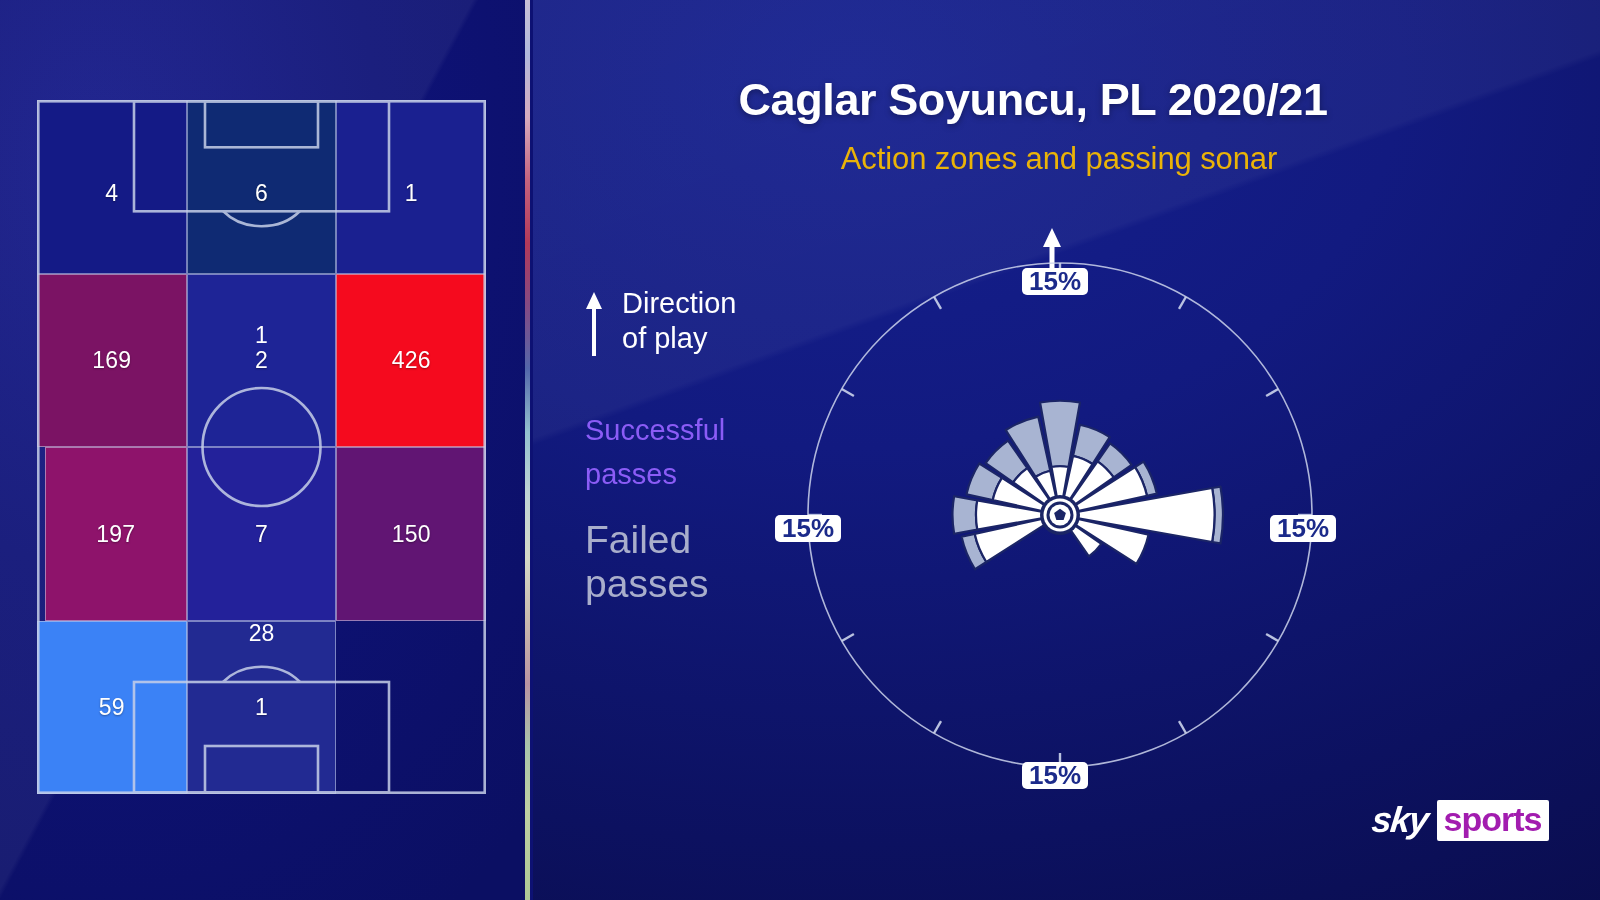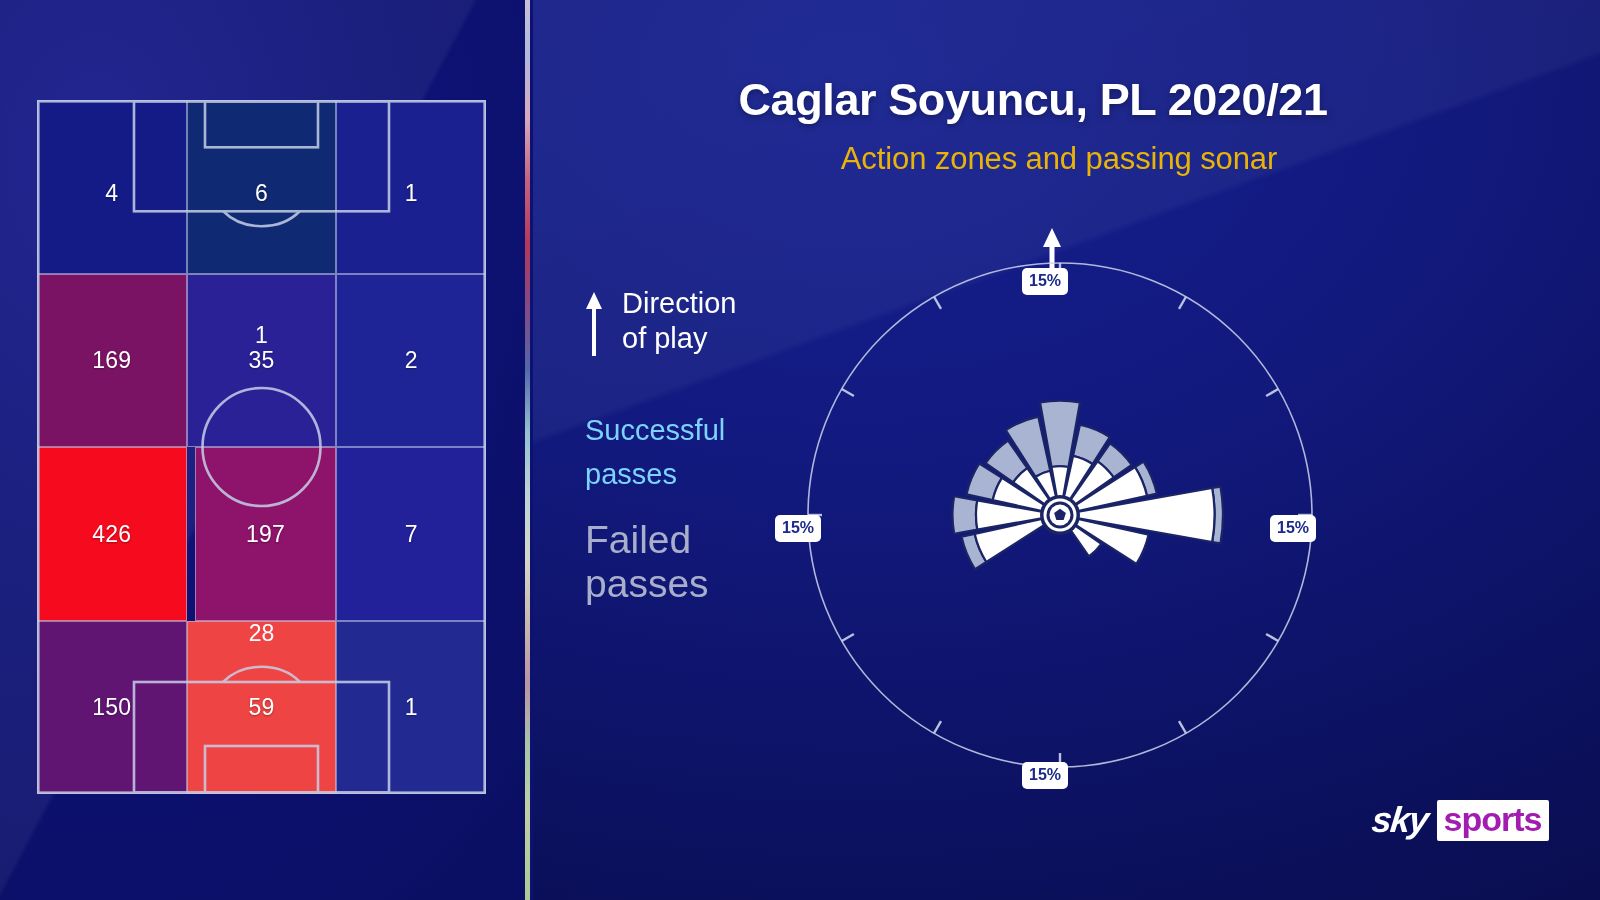--- a/index.html
+++ b/index.html
@@ -55,33 +55,33 @@
     text-shadow:0 2px 6px rgba(0,0,0,.35);
   }
   .subtitle{
     position:absolute;left:559px;top:141px;width:1000px;text-align:center;
     color:#eab308;font-size:31px;letter-spacing:-.1px;
   }
   .legend{position:absolute;left:585px;top:262px;width:230px;margin-top:24px;}
   .legend-row{position:relative;margin-bottom:8px;}
   .dir-arrow{position:absolute;left:0;top:6px;width:18px;height:64px;}
   .dir-text{margin-left:37px;color:#fff;font-size:29px;line-height:35px;}
-  .leg-succ{margin-top:52px;color:#7dd3fc;font-size:29px;line-height:44px;}
+  .leg-succ{margin-top:52px;color:#8b5cf6;font-size:29px;line-height:44px;}
   .leg-fail{margin-top:22px;color:#a9aecb;font-size:39px;line-height:44px;}
 
   .sonar-caption{
     position:absolute;left:838px;top:802px;width:440px;text-align:center;
     color:#eef0f9;font-size:29px;
   }
 
   
   .sonar{position:absolute;left:795px;top:250px;width:530px;height:530px;}
   .pct{
     position:absolute;background:#fff;color:#1b2a8a;font-weight:bold;
-    font-size:16px;padding:2px 7px 3px;border-radius:5px;line-height:22px;
+    font-size:26px;padding:2px 7px 3px;border-radius:5px;line-height:22px;
     white-space:nowrap;
     text-align:right;
   }
   .pct.top{left:1022px;top:268px;}
   .pct.bottom{left:1022px;top:762px;}
   .pct.left{left:775px;top:515px;}
   .pct.right{left:1270px;top:515px;}
   .up-arrow{position:absolute;left:1042px;top:228px;width:20px;height:42px;}
 
   
@@ -111,39 +111,36 @@
         </div>
         <div class="cell r0" style="background: rgb(15, 42, 115);">
           <div class="val">6</div>
         </div>
         <div class="cell r0" style="background: rgb(26, 32, 144);">
           <div class="val">1</div>
         </div>
         <div class="cell r1" style="background: rgb(123, 19, 100);">
           <div class="val">169</div>
         </div>
-        <div class="cell r1" style="background: rgb(43, 33, 150);">
-          <div class="val">35</div>
-        </div>
         <div class="cell r1" style="background: rgb(30, 36, 150);">
           <div class="val">2</div>
         </div>
         <div class="cell r2" style="background: rgb(245, 10, 30);">
           <div class="val">426</div>
         </div>
         <div class="cell r2" style="background: rgb(142, 19, 107); margin-left: 8px;">
           <div class="val">197</div>
         </div>
         <div class="cell r2" style="background: rgb(35, 33, 154);">
           <div class="val">7</div>
         </div>
         <div class="cell r3" style="background: rgb(97, 21, 115);">
           <div class="val">150</div>
         </div>
-        <div class="cell r3" style="background: #ef4444; padding-left: 28px;">
+        <div class="cell r3" style="background: #3b82f6; padding-left: 28px;">
           <div class="val">59</div>
         </div>
         <div class="cell r3" style="background: rgb(34, 42, 146);">
           <div class="val">1</div>
         </div>
       </div>
     <svg class="pitch-lines" viewBox="0 0 449 694" preserveAspectRatio="none">
       <g fill="none" stroke="#c6cfe8" stroke-width="2.6" opacity="0.85">
         <rect x="1.3" y="1.3" width="446.4" height="691.4"></rect>
 

